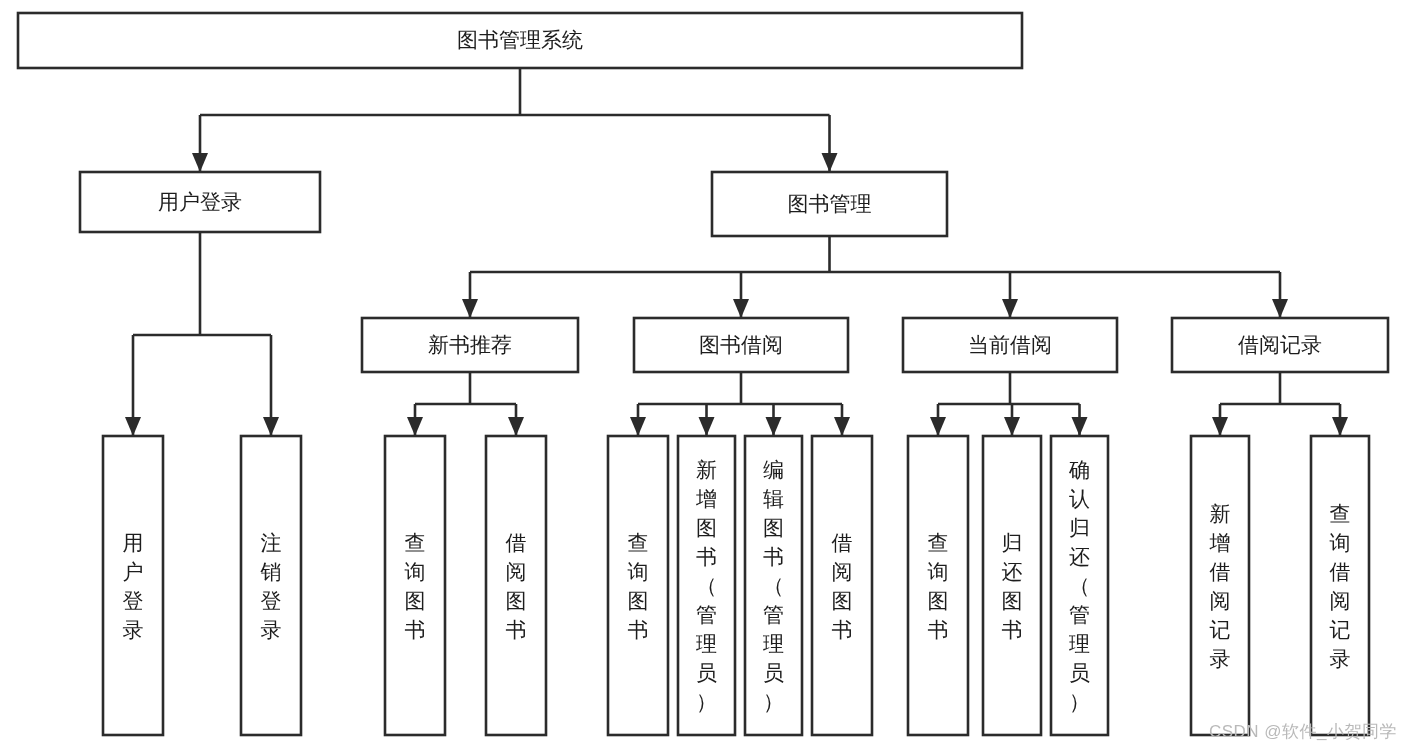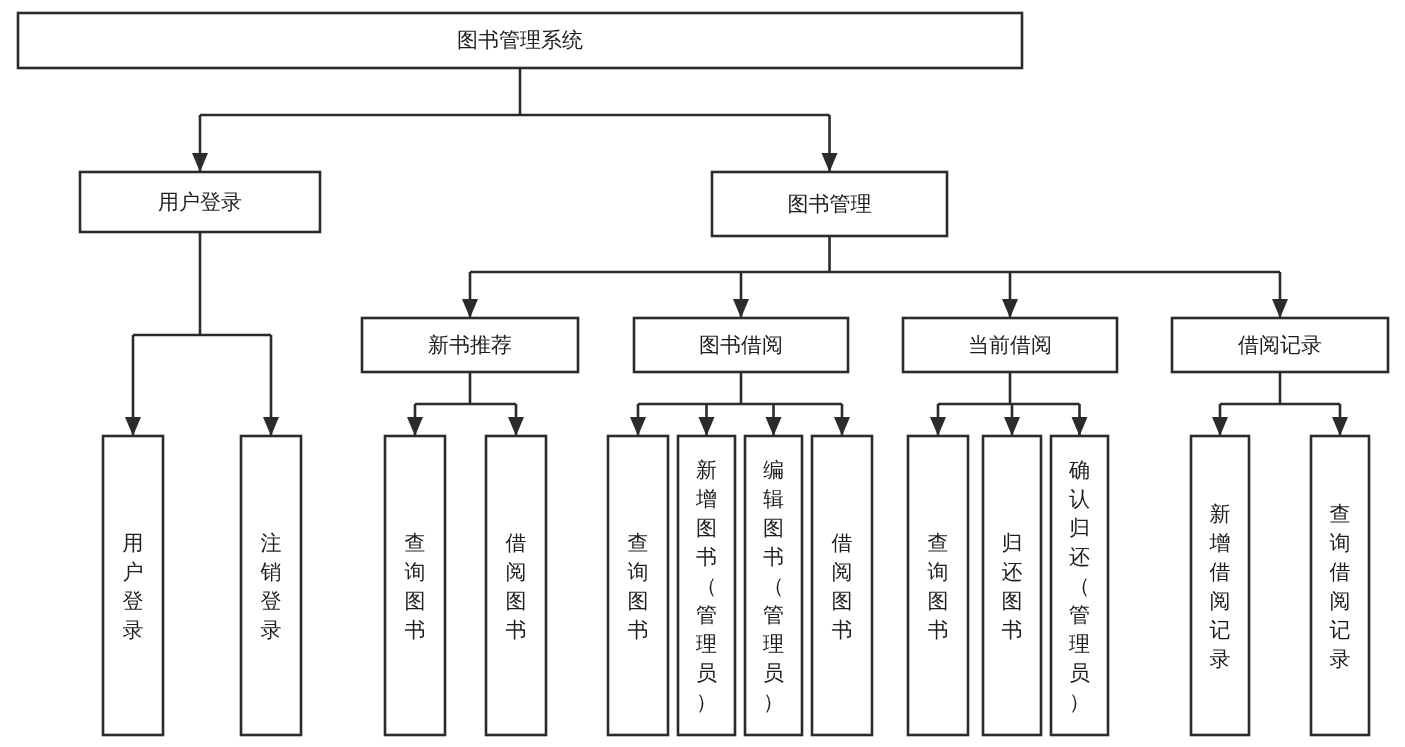--- a/index.html
+++ b/index.html
@@ -202,13 +202,14 @@
         <g>
           <rect x="1191" y="436" width="58" height="299" class="node-box"></rect>
           <text x="1220" y="520.5" class="node-label-v"><tspan x="1220" dy="0">新</tspan><tspan x="1220" dy="29">增</tspan><tspan x="1220" dy="29">借</tspan><tspan x="1220" dy="29">阅</tspan><tspan x="1220" dy="29">记</tspan><tspan x="1220" dy="29">录</tspan></text>
         </g>
         <g>
           <rect x="1311" y="436" width="58" height="299" class="node-box"></rect>
           <text x="1340" y="520.5" class="node-label-v"><tspan x="1340" dy="0">查</tspan><tspan x="1340" dy="29">询</tspan><tspan x="1340" dy="29">借</tspan><tspan x="1340" dy="29">阅</tspan><tspan x="1340" dy="29">记</tspan><tspan x="1340" dy="29">录</tspan></text>
         </g>
       </g>
   </svg>
+  <div class="watermark">CSDN @软件_小贺同学</div>
 </div>
 
 </body></html>

